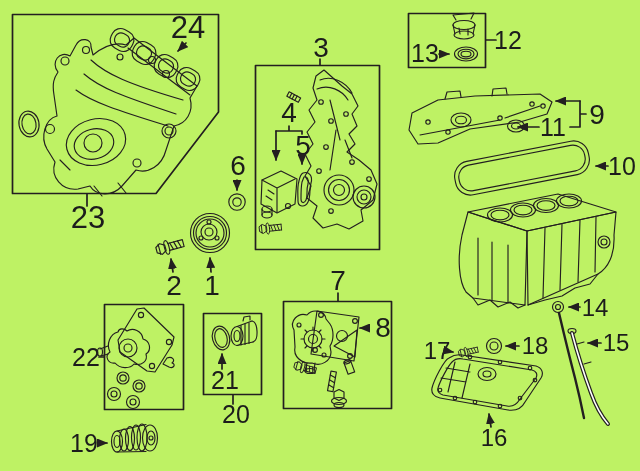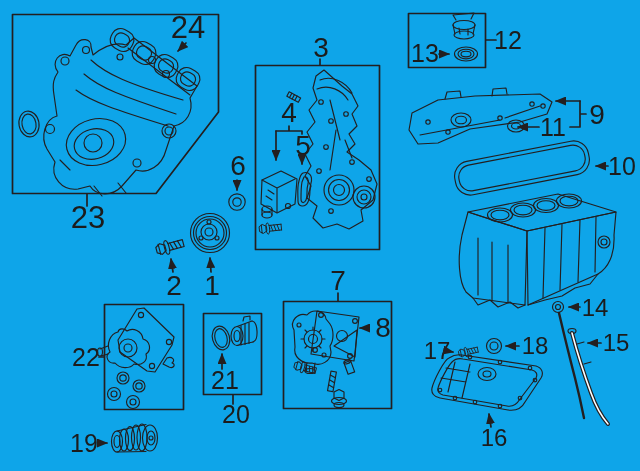--- a/index.html
+++ b/index.html
@@ -1,16 +1,16 @@
 <!DOCTYPE html>
 <html><head>
 <meta charset="utf-8">
 <style>
   html,body{margin:0;padding:0;background:#fff;}
-  .stage{position:relative;width:640px;height:471px;background:#0ea5e9;overflow:hidden;}
+  .stage{position:relative;width:640px;height:471px;background:#bef264;overflow:hidden;}
   svg{display:block;}
   .co{font-family:"Liberation Sans",sans-serif;fill:#1c1c1c;stroke:none;text-anchor:middle;}
   .s32{font-size:31px;}
   .s28{font-size:28px;}
   .s25{font-size:25px;}
   .s24{font-size:24px;}
 </style>
 </head>
 <body>
 

